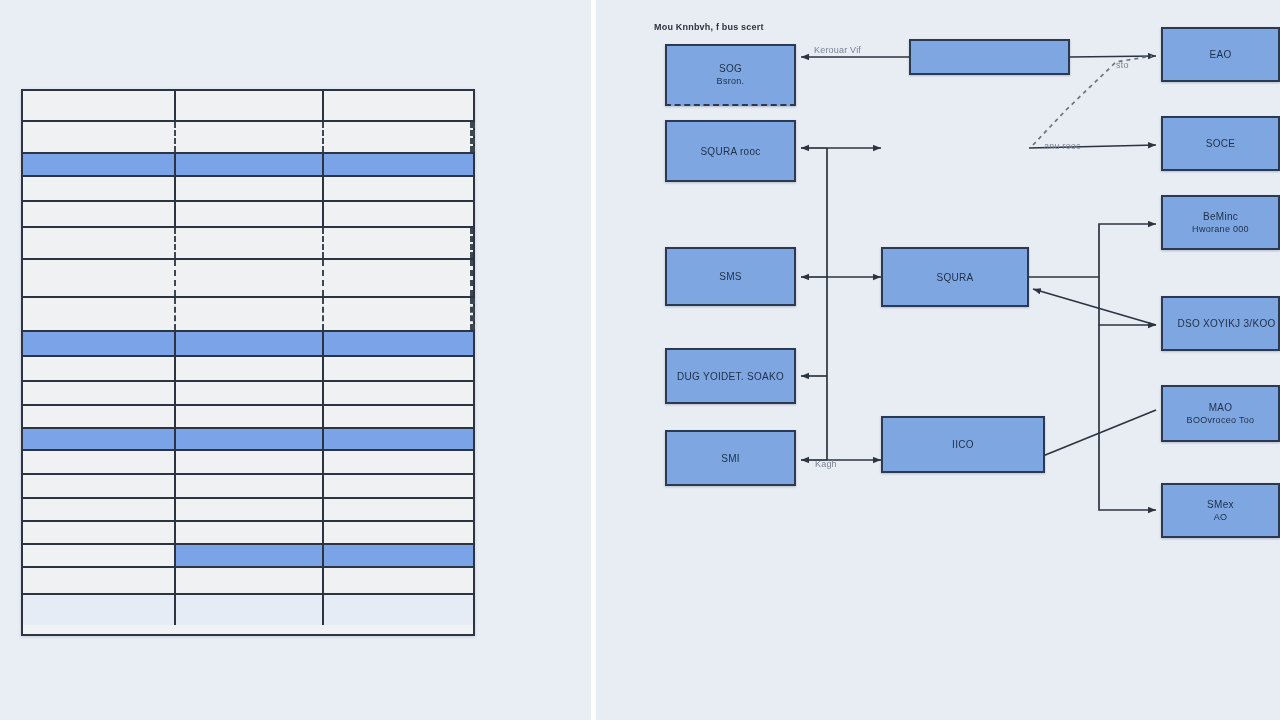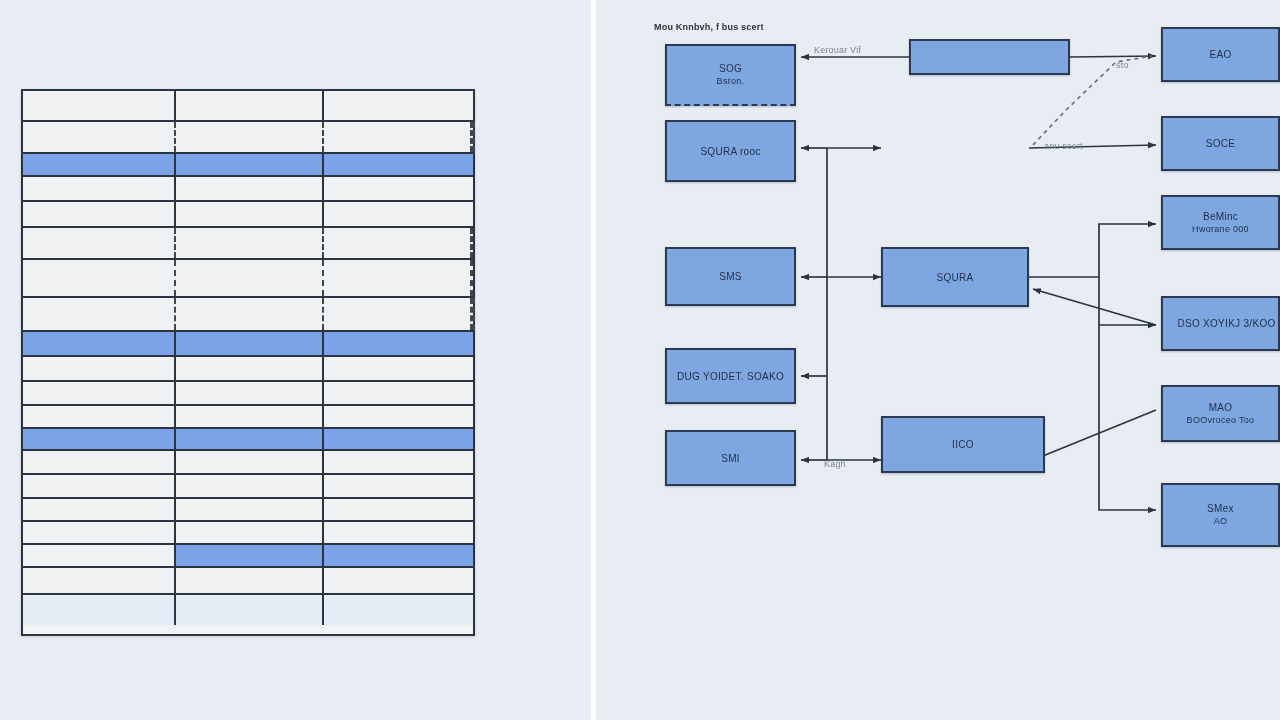--- a/index.html
+++ b/index.html
@@ -324,23 +324,23 @@
         <div class="dbox" style="left: 565px; top: 385px; width: 119px; height: 57px;">
           <div>MAO</div>
           <div class="l2">BOOvroceo Too</div>
         </div>
         <div class="dbox" style="left: 69px; top: 430px; width: 131px; height: 56px;">
           <div>SMI</div>
         </div>
         <div class="dbox" style="left: 285px; top: 416px; width: 164px; height: 57px;">
           <div>IICO</div>
         </div>
-        <div class="dbox" style="left: 565px; top: 483px; width: 119px; height: 64px;">
+        <div class="dbox" style="left: 565px; top: 483px; width: 119px; height: 55px;">
           <div>SMex</div>
           <div class="l2">AO</div>
         </div>
         <div class="dlabel faint" style="left: 218px; top: 45px;">Kerouar Vif</div>
-        <div class="dlabel faint" style="left: 448px; top: 141px;">anu scert</div>
+        <div class="dlabel faint" style="left: 448px; top: 141px;">anu rooc</div>
         <div class="dlabel faint" style="left: 520px; top: 60px;">sto</div>
-        <div class="dlabel faint" style="left: 228px; top: 459px;">Kagh</div>
+        <div class="dlabel faint" style="left: 219px; top: 459px;">Kagh</div>
       </div>
   </div>
 </div>
 
 </body></html>

